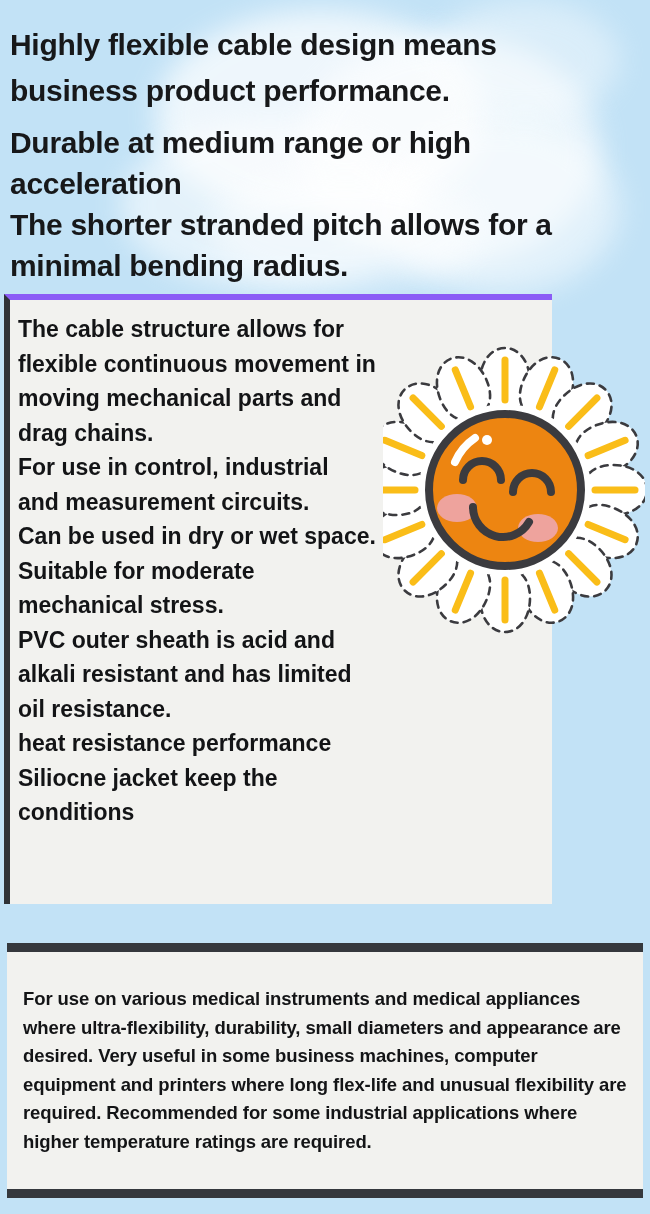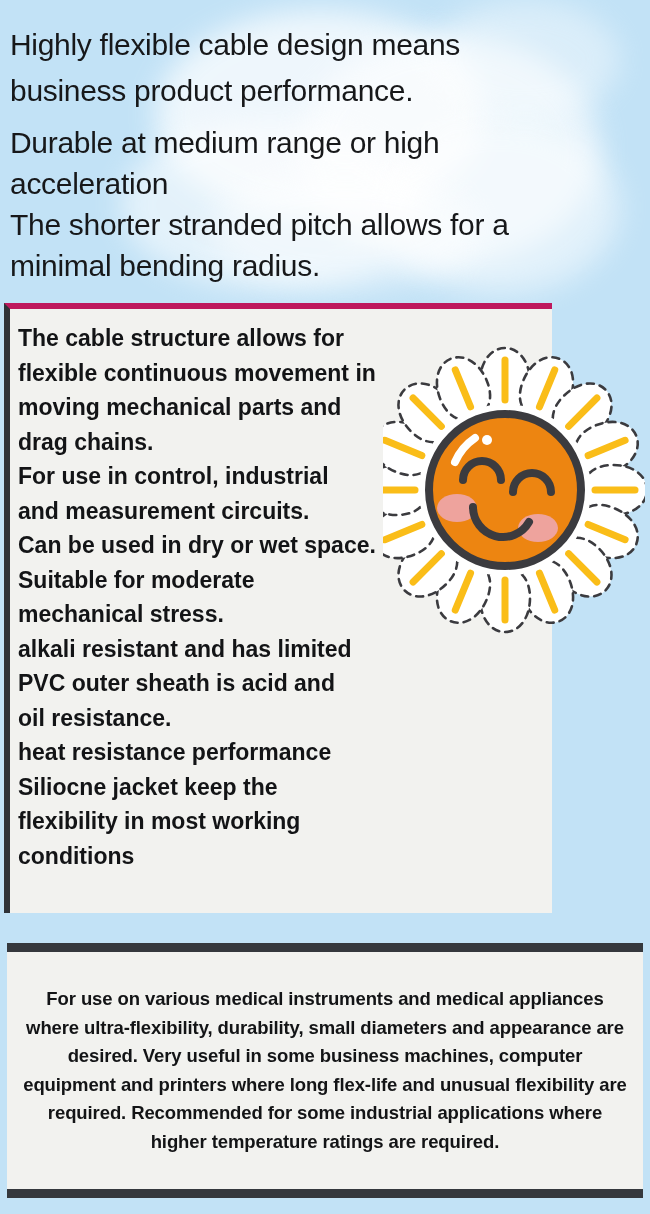--- a/index.html
+++ b/index.html
@@ -39,36 +39,36 @@
 
   
   .header {
     position: absolute;
     left: 10px; top: 22px;
     width: 630px;
     z-index: 3;
   }
   .header .h-line {
     color: #17181a;
-    font-weight: normal;
+    font-weight: bold;
     letter-spacing: -0.3px;
     white-space: nowrap;
   }
   .h-big   { font-size: 30px; line-height: 46px; }
   .h-small { font-size: 30px; line-height: 41px; }
   .h-gap   { height: 8px; }
 
   
   .main-panel {
     position: absolute;
-    left: 4px; top: 303px;
+    left: 4px; top: 294px;
     width: 548px;
     height: 610px;
     background: #f2f2ef;
-    border-top: 6px solid #be185d;
+    border-top: 6px solid #8b5cf6;
     border-left: 6px solid #2f3237;
     z-index: 2;
   }
   .main-panel .body-line {
     font-size: 23px;
     line-height: 34.5px;
     font-weight: bold;
     color: #131416;
     white-space: nowrap;
     padding-left: 8px;
@@ -99,21 +99,20 @@
     z-index: 2;
     display: flex;
     align-items: center;
     justify-content: center;
   }
   .bottom-text {
     font-size: 18.5px;
     line-height: 28.5px;
     font-weight: bold;
     color: #131416;
-    text-align: center;
     padding: 0 16px;
     letter-spacing: -0.1px;
   }
 </style>
 </head>
 <body>
 
 <div class="cloud-layer">
   <div class="cloud-blob cb1"></div>
   <div class="cloud-blob cb2"></div>
@@ -137,26 +136,25 @@
   <div class="main-text">
     <div class="body-line">The cable structure allows for</div>
     <div class="body-line">flexible continuous movement in</div>
     <div class="body-line"> moving mechanical parts and</div>
     <div class="body-line">drag chains.</div>
     <div class="body-line">For use in control, industrial</div>
     <div class="body-line">and measurement circuits.</div>
     <div class="body-line">Can be used in dry or wet space.</div>
     <div class="body-line">Suitable for moderate</div>
     <div class="body-line">mechanical stress.</div>
+    <div class="body-line">PVC outer sheath is acid and</div>
     <div class="body-line">alkali resistant and has limited</div>
-    <div class="body-line">PVC outer sheath is acid and</div>
     <div class="body-line">oil resistance.</div>
     <div class="body-line">heat resistance performance</div>
     <div class="body-line">Siliocne jacket keep the</div>
-    <div class="body-line">flexibility in most working</div>
     <div class="body-line">conditions</div>
   </div>
 </div>
 
 <div class="sun-wrap">
   <svg viewBox="0 0 262 310" xmlns="http://www.w3.org/2000/svg">
     <defs>
 
       <g id="petal">
         <path d="M0,-78 C 16,-78 25,-90 25,-108 C 25,-128 14,-142 0,-142

